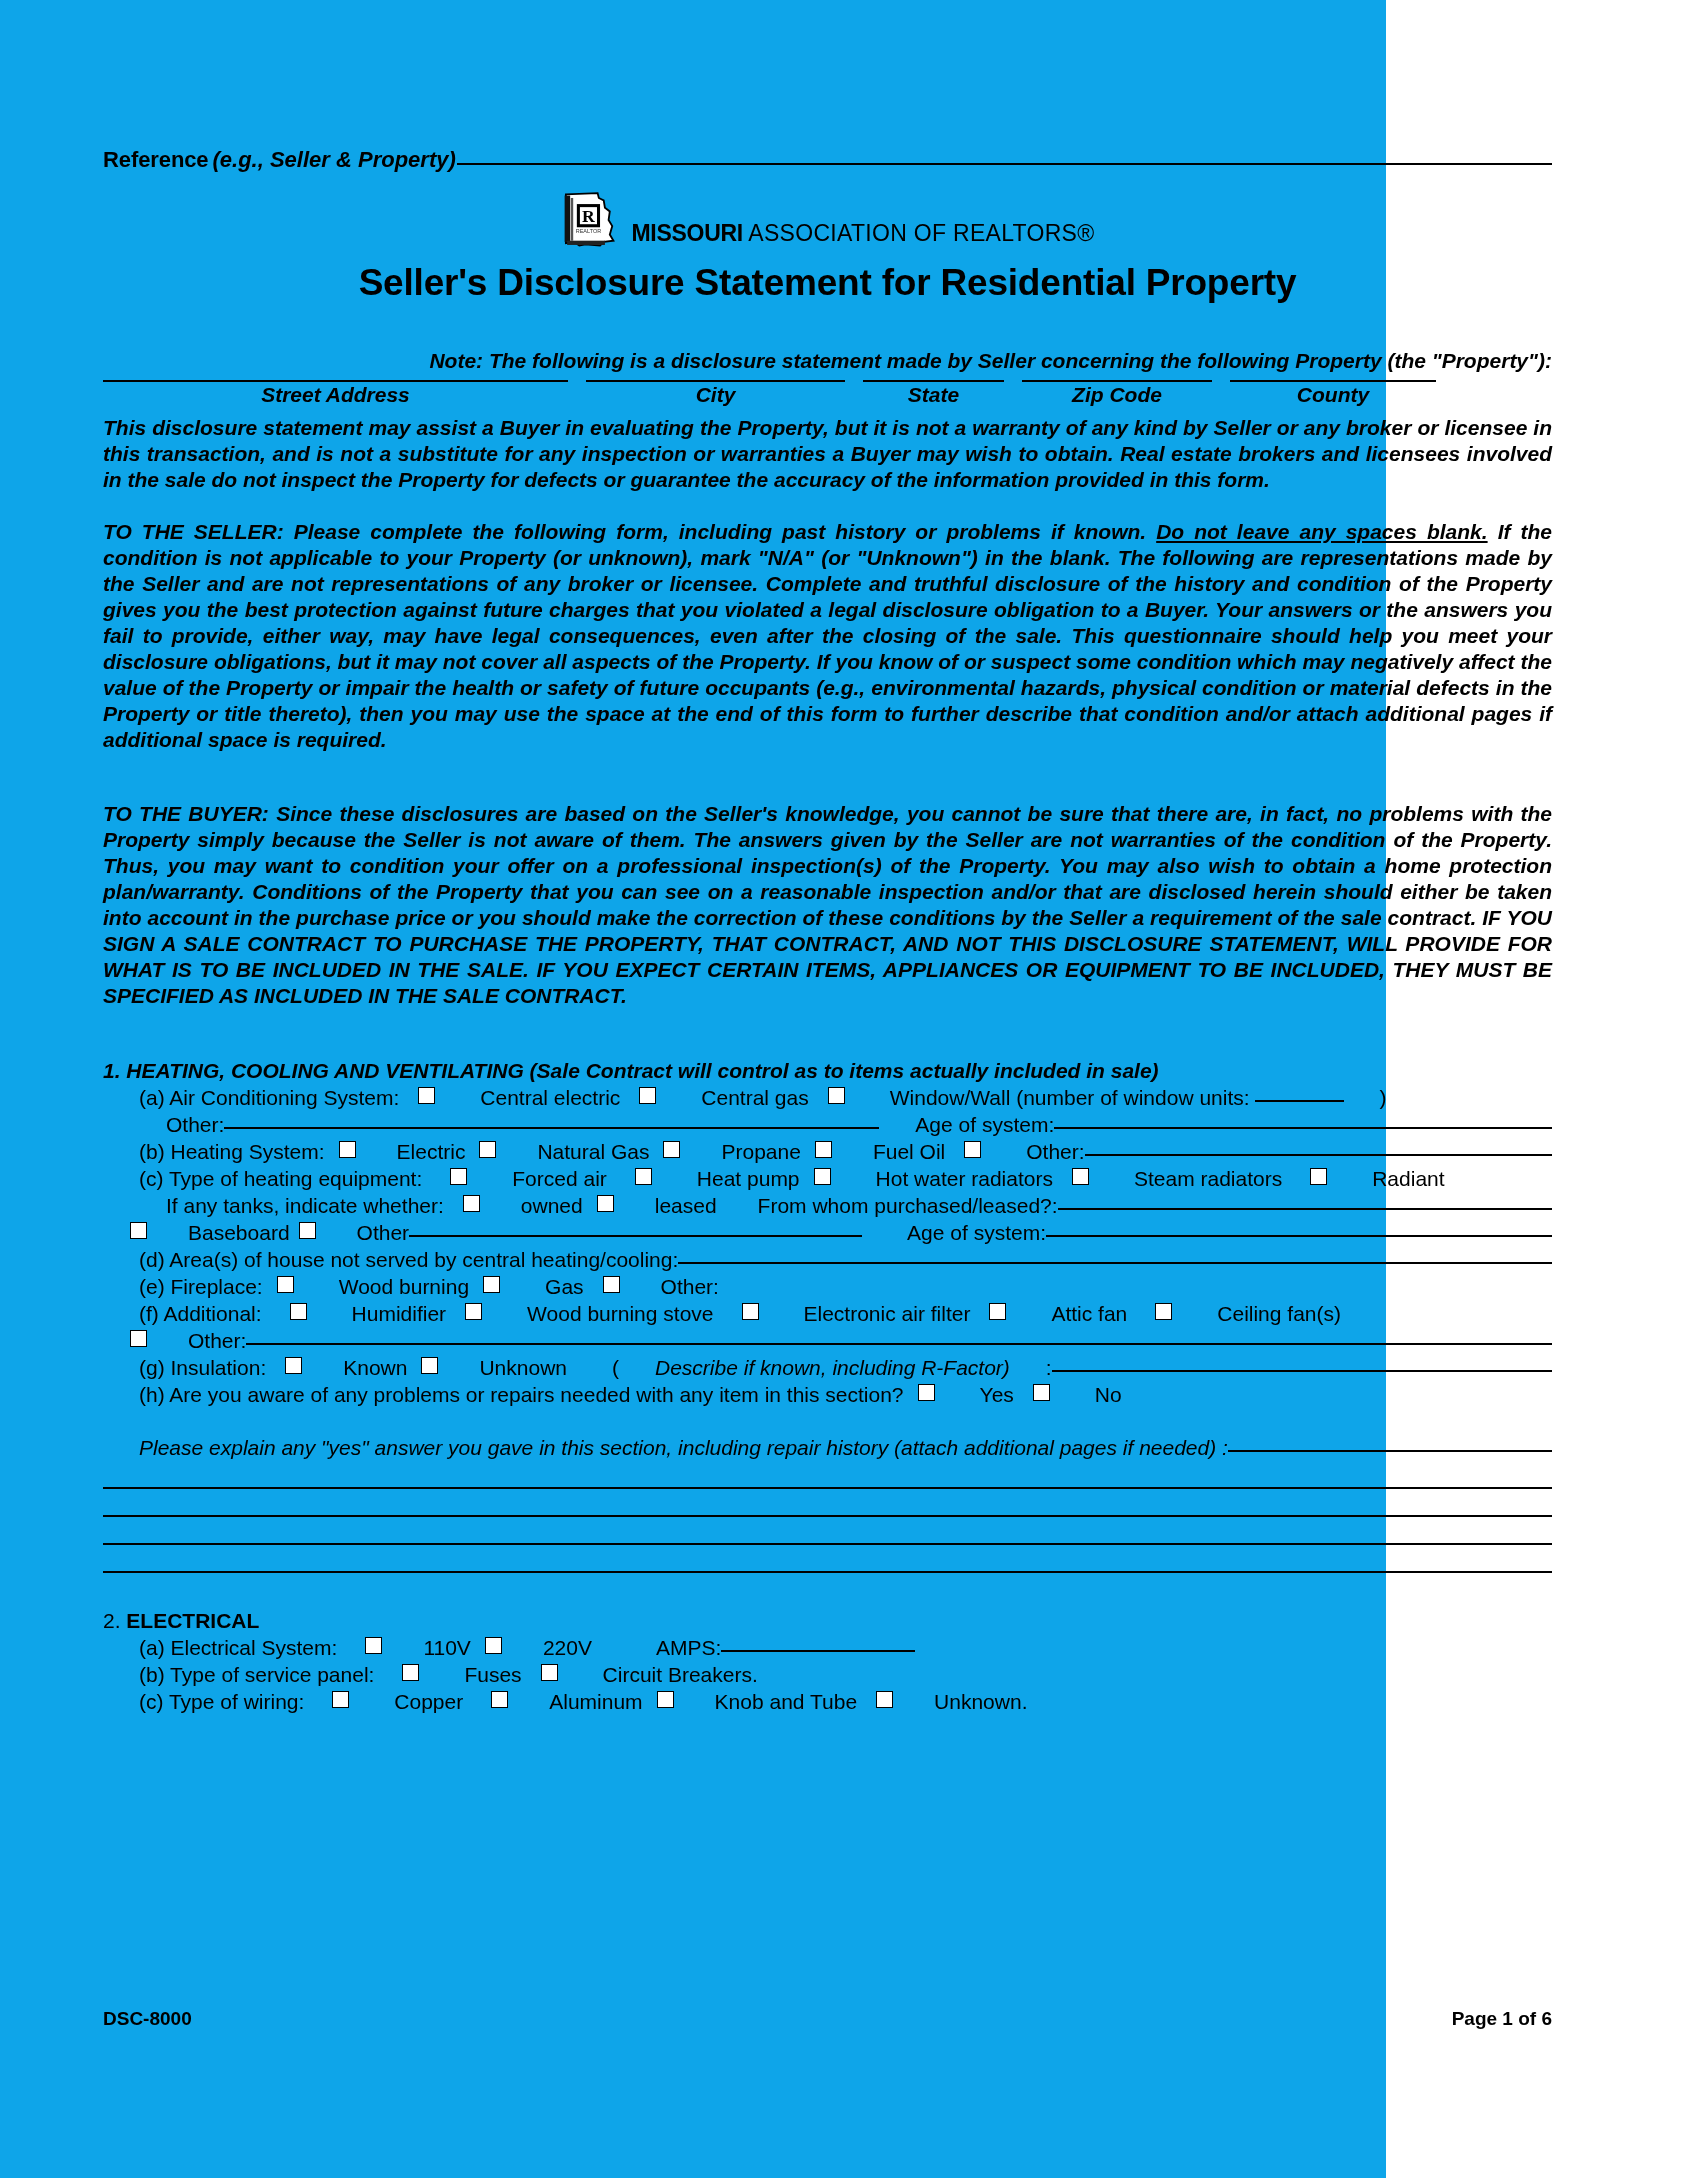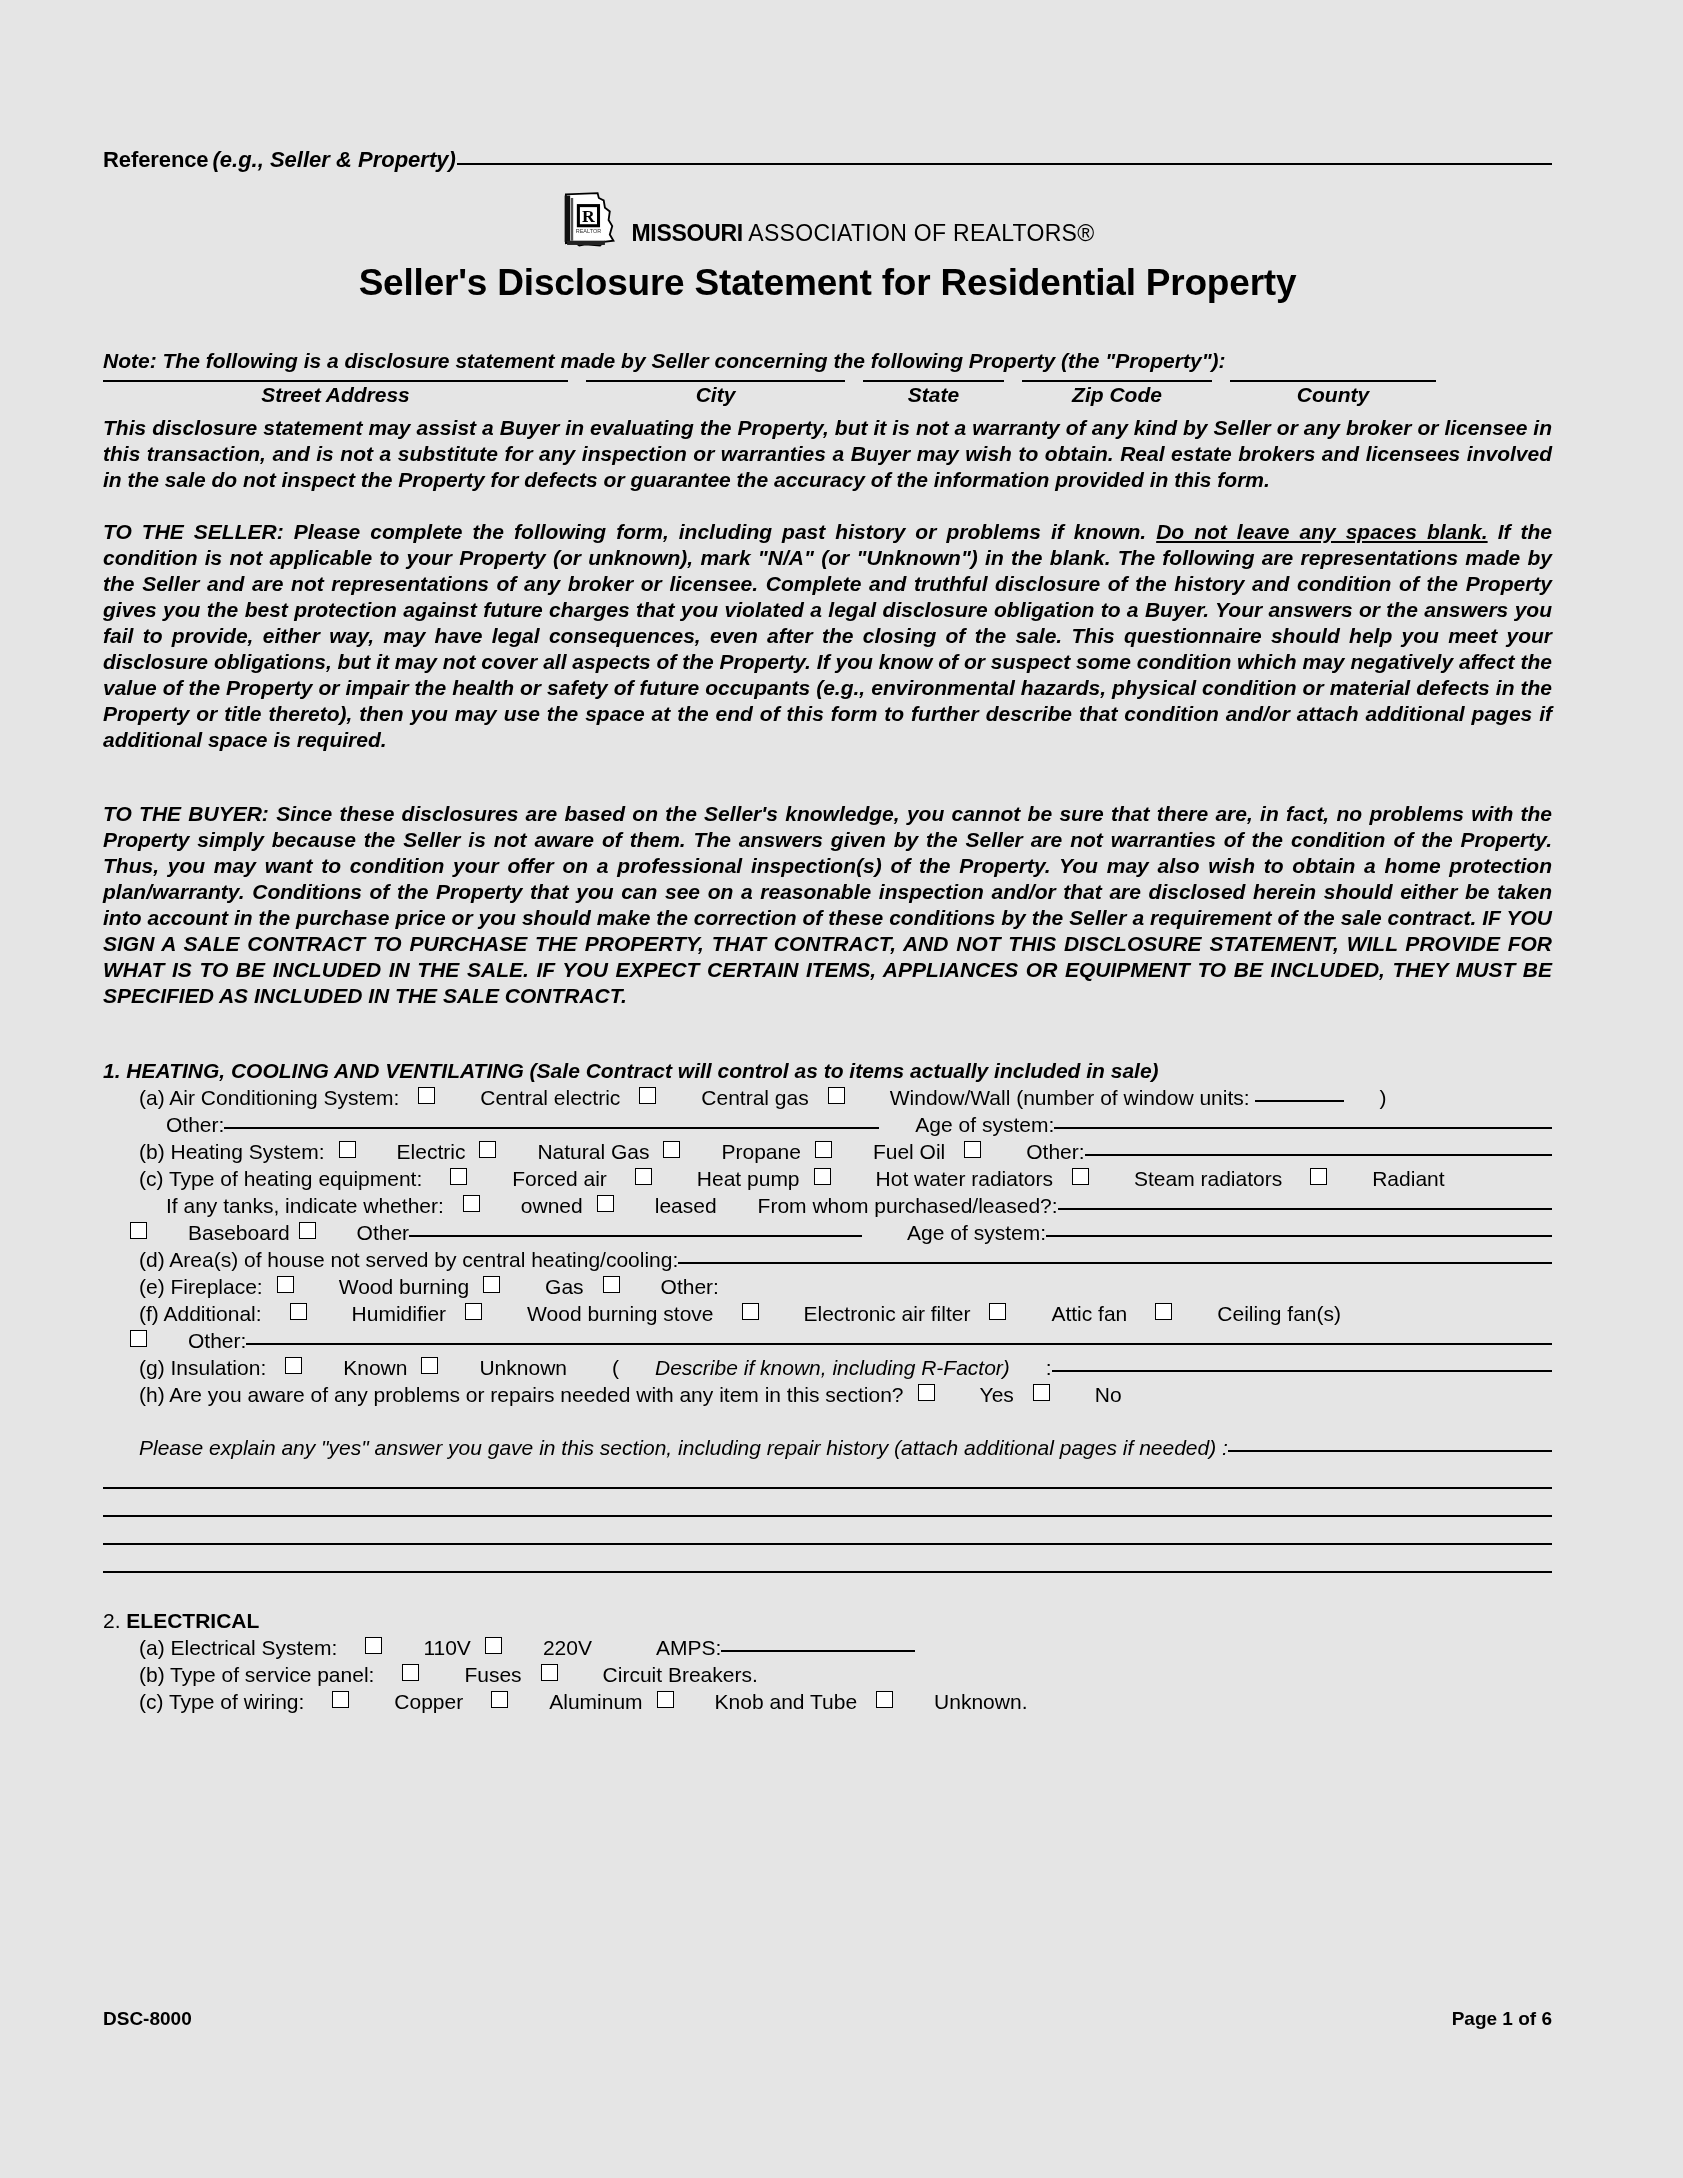--- a/index.html
+++ b/index.html
@@ -11,23 +11,23 @@
     width: 1683px;
     height: 2178px;
     font-family: "Liberation Sans", sans-serif;
     color: #000000;
     position: relative;
     overflow: hidden;
   }
   .page {
     position: absolute;
     left: 0; top: 0;
-    width: 1683px;
+    width: 1386px;
     height: 2178px;
-    background: #e5e5e5;
+    background: #0ea5e9;
   }
   .content {
     position: absolute;
     left: 103px;
     top: 147px;
     width: 1449px;
   }
 
   
   .reference-row {
@@ -95,21 +95,21 @@
   }
 
   
   .narr {
     font-weight: bold;
     font-style: italic;
     font-size: 21px;
     line-height: 26px;
     text-align: justify;
   }
-  .narr.nj { text-align: left; }
+  .narr.nj { text-align: right; }
   .narr u { text-decoration: underline; }
   .spacer-26 { height: 26px; }
   .spacer-34 { height: 34px; }
   .spacer-48 { height: 48px; }
 
   
   .addr-rules {
     display: flex;
     align-items: flex-end;
     margin-top: 6px;

